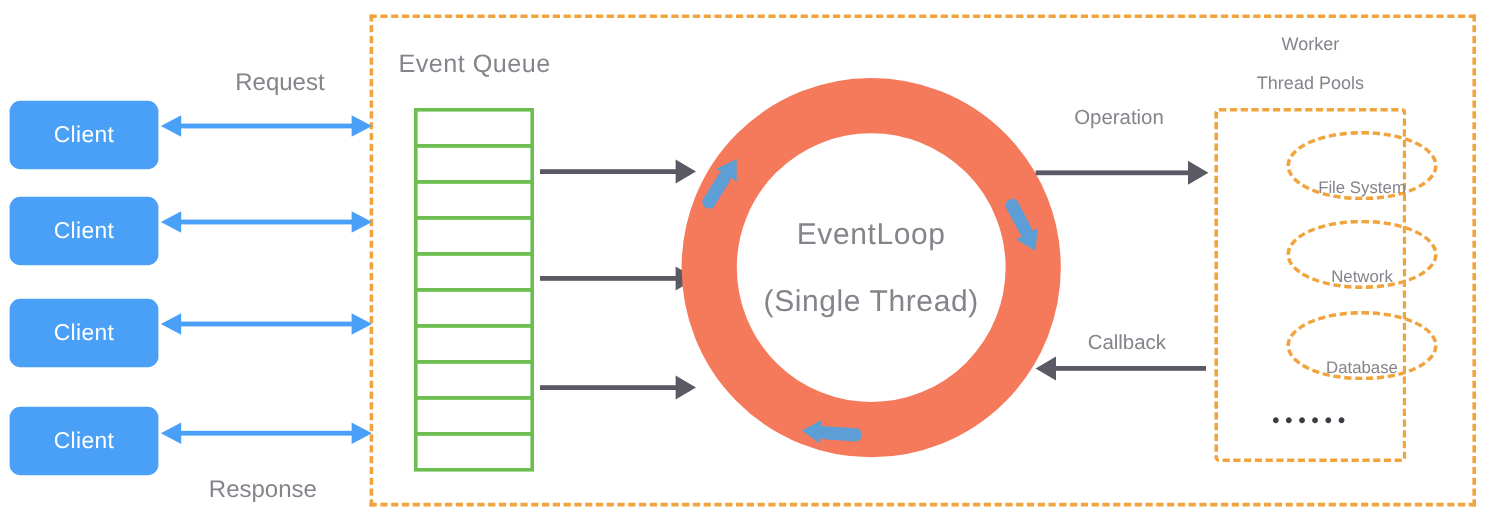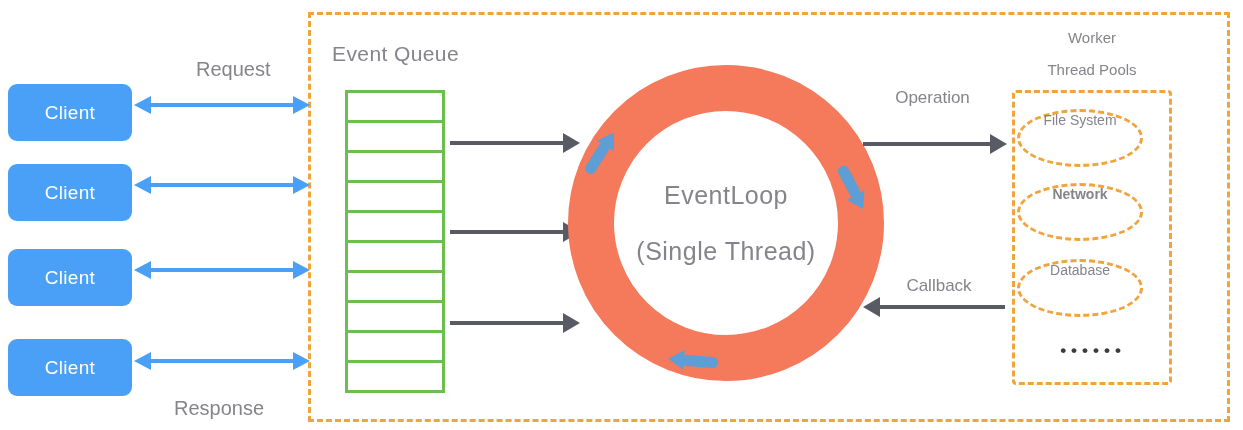--- a/index.html
+++ b/index.html
@@ -53,22 +53,22 @@
 
   
   .rotarrow{position:absolute;height:11px;border-radius:5px;background:var(--rotation_blue);}
   .rotarrow::after{content:'';position:absolute;right:-14px;top:-4.5px;
     border-left:16px solid var(--rotation_blue);border-top:10px solid transparent;border-bottom:10px solid transparent;}
 
   
   .worker-title{left:1012px;top:22px;width:160px;text-align:center;font-size:15px;line-height:32px;}
   .worker-box{position:absolute;left:1012px;top:90px;width:160px;height:295px;
     border:3px dashed var(--dash_orange);border-radius:4px;}
-  .pool{position:absolute;left:1017px;width:126px;height:58px;border:3px dashed var(--dash_orange);
-    border-radius:50%;display:flex;align-items:flex-start;justify-content:center;
+  .pool{position:absolute;left:1072px;width:126px;height:58px;border:3px dashed var(--dash_orange);
+    border-radius:50%;display:flex;align-items:flex-end;justify-content:center;
     color:var(--text_gray);font-size:14px;white-space:nowrap;}
   .dots{position:absolute;left:1032px;top:341px;width:122px;text-align:center;
     color:var(--dots_color);font-size:17px;font-weight:bold;letter-spacing:5px;}
 </style>
 </head>
 <body>
 
 <div class="stage">
 
   <div class="outer-box"></div>
@@ -131,21 +131,21 @@
   <div class="sarrow head-left" style="left:879px;top:305px;width:126px;"></div>
 
   <div class="glabel worker-title">
     <div>Worker</div>
     <div>Thread Pools</div>
   </div>
   <div class="worker-box"></div>
   <div class="pool" style="top:109px;">
       <span>File System</span>
     </div>
-  <div class="pool" style="top:183px;font-weight:bold;">
+  <div class="pool" style="top:183px;">
       <span>Network</span>
     </div>
   <div class="pool" style="top:259px;">
       <span>Database</span>
     </div>
   <div class="dots">••••••</div>
 
 </div>
 
 </body></html>

